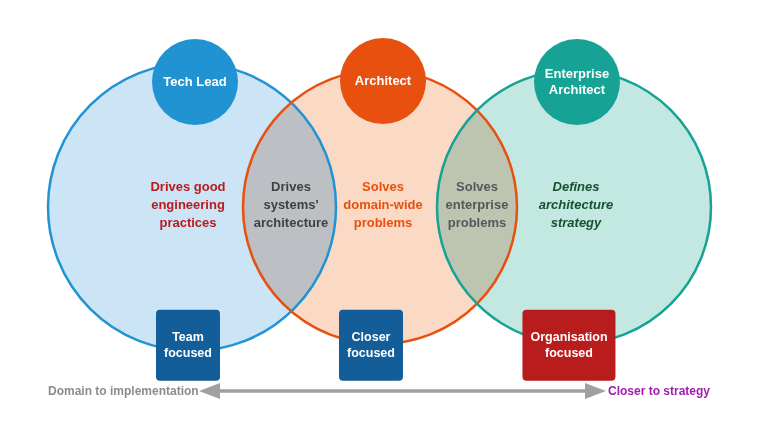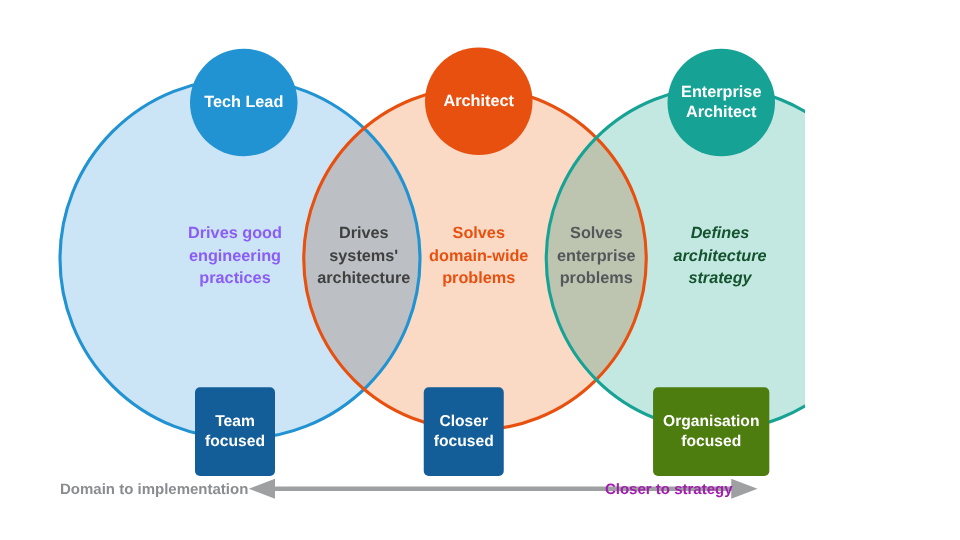--- a/index.html
+++ b/index.html
@@ -1,17 +1,17 @@
 <!DOCTYPE html>
 <html><head>
 <meta charset="utf-8">
 <style>
   html,body { margin:0; padding:0; background:#ffffff; }
   .stage {
-    position:relative; width:644px; height:432px; overflow:hidden;
+    position:relative; width:768px; height:432px; overflow:hidden;
     background:#ffffff;
     font-family:"Liberation Sans","DejaVu Sans",sans-serif;
   }
   .stage svg { position:absolute; left:0; top:0; }
   .txt {
     position:absolute; transform:translate(-50%,-50%);
     text-align:center; white-space:pre-line; font-weight:bold;
   }
   .role-label { font-size:13px; line-height:1.25; color:#ffffff; }
   .desc { font-size:13px; line-height:1.4; }
@@ -48,39 +48,39 @@
     <line x1="214" y1="391" x2="592" y2="391" stroke-width="3.5" stroke="#9EA0A2"></line>
     <polygon points="199,391 220,383 220,399" fill="#9EA0A2"></polygon>
     <polygon points="606,391 585,383 585,399" fill="#9EA0A2"></polygon>
   </svg>
 
   <div class="txt role-label" style="left:195px; top:82px;">Tech Lead</div>
   <div class="txt role-label" style="left:383px; top:81px;">Architect</div>
   <div class="txt role-label" style="left:577px; top:82px;">Enterprise
 Architect</div>
 
-  <div class="txt desc" style="left: 188px; top: 205px; color: #8b5cf6;">Drives good
+  <div class="txt desc" style="left: 188px; top: 205px; color: #b91c1c;">Drives good
 engineering
 practices</div>
   <div class="txt desc" style="left: 291px; top: 195px; color: #404040; margin-top: 10px;">Drives
 systems'
 architecture</div>
   <div class="txt desc" style="left: 383px; top: 205px; color: rgb(232, 80, 15);">Solves
 domain-wide
 problems</div>
   <div class="txt desc" style="left: 477px; top: 205px; color: rgb(85, 87, 91);">Solves
 enterprise
 problems</div>
   <div class="txt desc" style="left: 576px; top: 205px; color: #14532d; font-style: italic;">Defines
 architecture
 strategy</div>
 
   <div class="focus-badge" style="left: 188px; top: 345px; background: rgb(19, 94, 152);">Team
 focused</div>
   <div class="focus-badge" style="left: 371px; top: 345px; background: rgb(19, 94, 152);">Closer
 focused</div>
-  <div class="focus-badge" style="left: 569px; top: 345px; background: #4d7c0f;">Organisation
+  <div class="focus-badge" style="left: 569px; top: 345px; background: #b91c1c;">Organisation
 focused</div>
 
   <div class="axis-label" style="left: 48px; top: 384px; color: rgb(138, 141, 144);">Domain to implementation</div>
   <div class="axis-label" style="right: 58px; top: 384px; color: #a21caf;">Closer to strategy</div>
 
 </div>
 
 </body></html>

